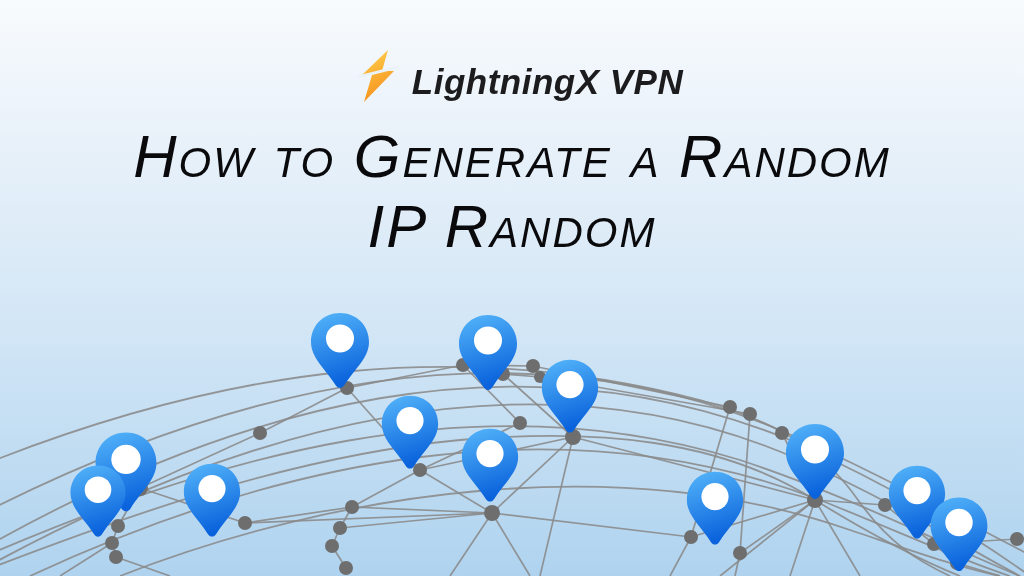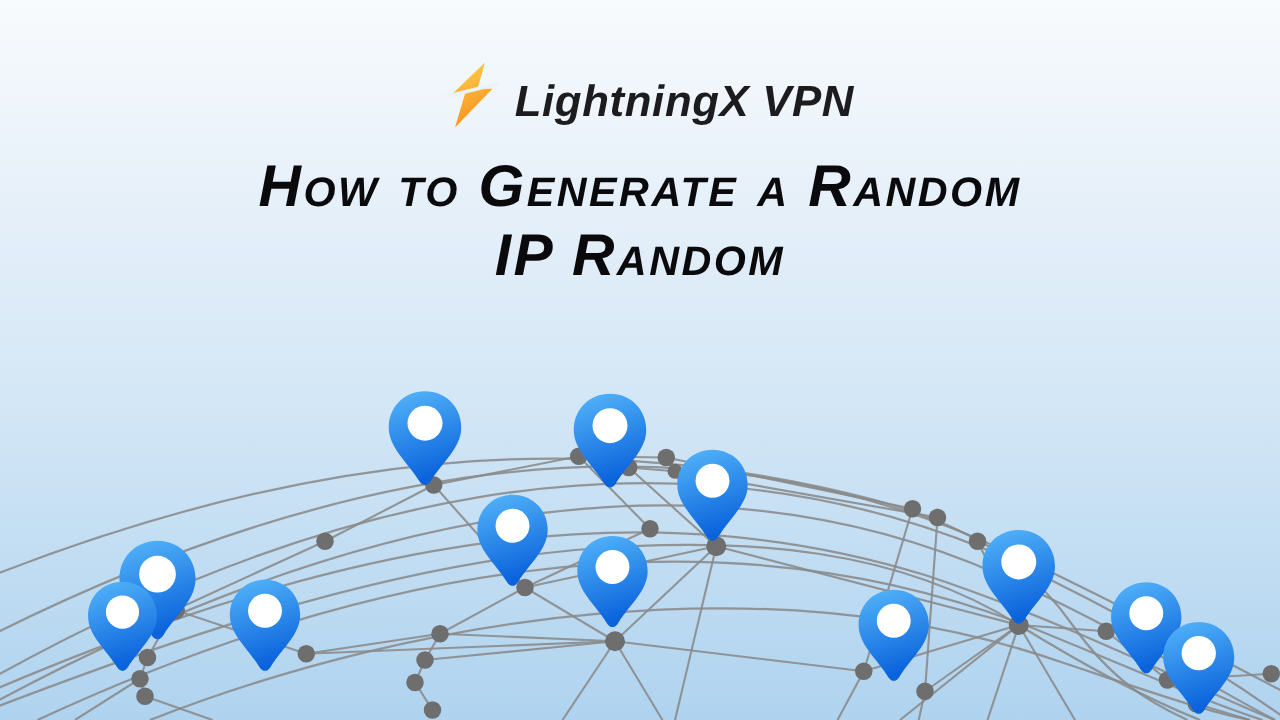--- a/index.html
+++ b/index.html
@@ -38,22 +38,22 @@
   }
   .title {
     position: absolute;
     top: 122px;
     left: 0;
     width: 100%;
     text-align: center;
     z-index: 3;
     color: var(--title-text);
     font-style: italic;
-    font-weight: 700;
-    font-size: 47px;
+    font-weight: 400;
+    font-size: 60px;
     line-height: 1.16;
     font-variant: small-caps;
     letter-spacing: 2px;
   }
   .network-svg {
     position: absolute;
     left: 0;
     top: 0;
     width: 1024px;
     height: 576px;

